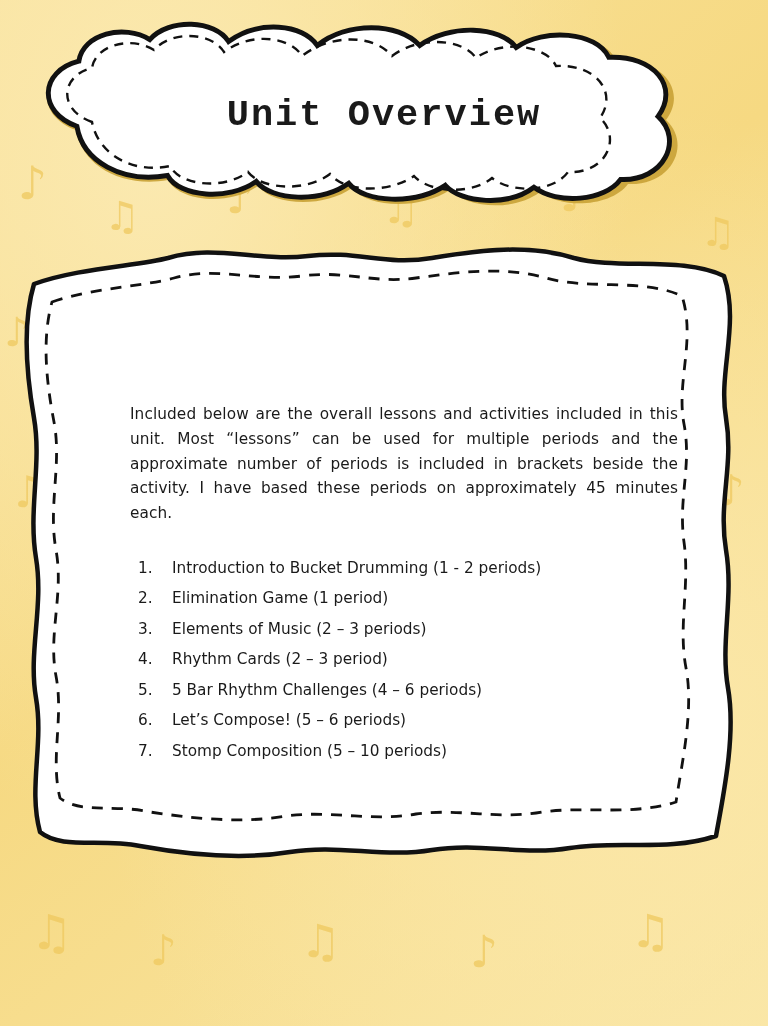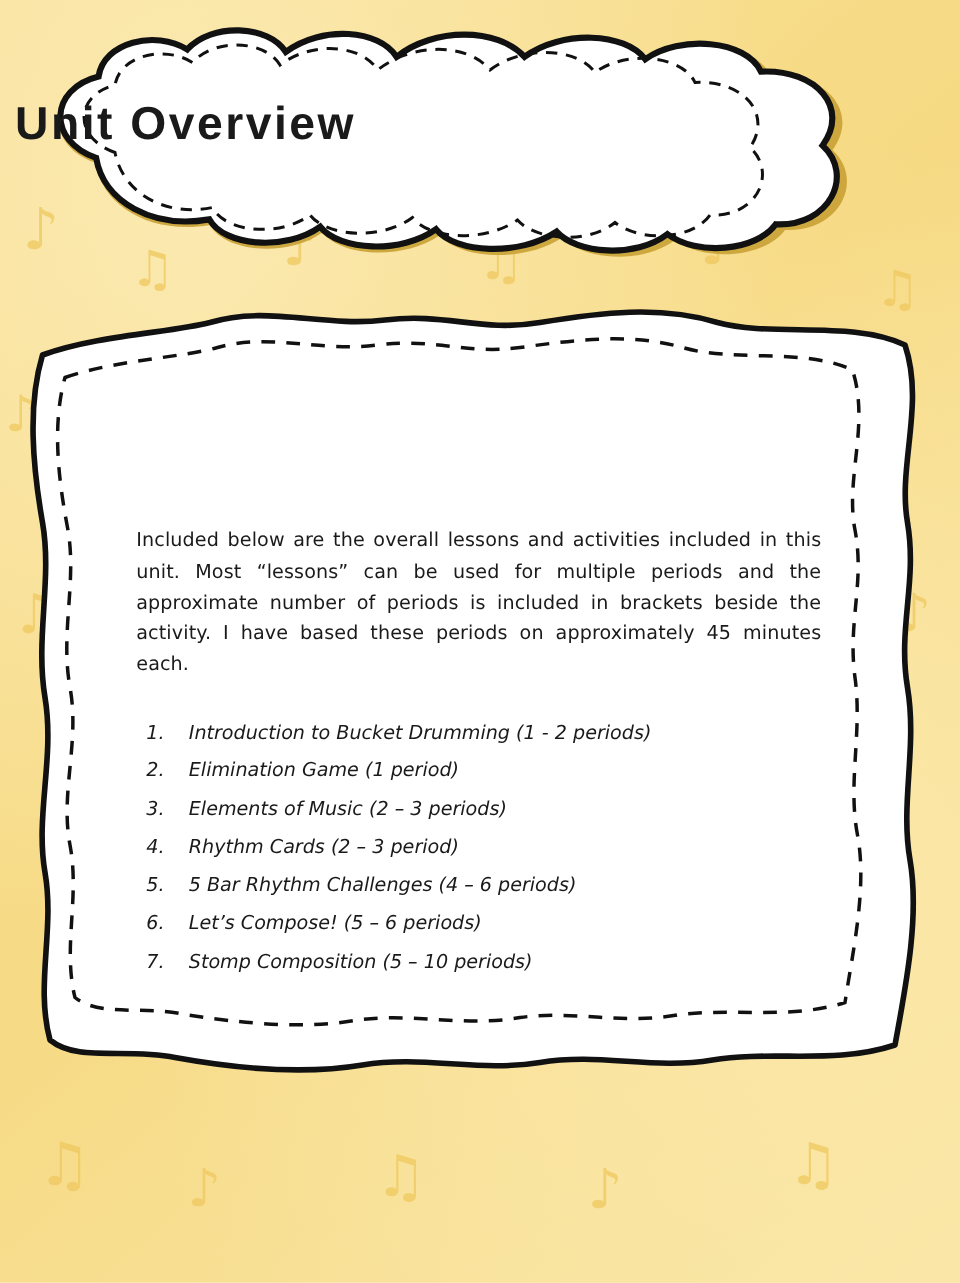--- a/index.html
+++ b/index.html
@@ -47,62 +47,61 @@
     top: 14px;
     width: 744px;
     height: 192px;
   }
   .cloud-svg { display: block; width: 100%; height: 100%; }
 
   .cloud-title {
     position: absolute;
     left: 0;
     right: 0;
-    top: 64px;
-    font-family: Liberation Sans, sans-serif;
+    top: 80px;
+    text-align: center;
+    font-family: Liberation Mono, monospace;
     font-size: 37px;
     font-weight: bold;
     letter-spacing: 2px;
     color: #1a1a1a;
   }
 
   
   .frame-wrap {
     position: absolute;
     left: 18px;
     top: 232px;
     width: 732px;
     height: 650px;
   }
   .frame-svg { display:block; width: 100%; height: 100%; }
 
   .frame-content {
     position: absolute;
-    left: 91px;
+    left: 112px;
     top: 170px;
     width: 548px;
     color: #1a1a1a;
-    margin-top: 18px;
   }
 
   .intro {
     font-family: "DejaVu Sans", sans-serif;
     font-size: 15.3px;
     line-height: 1.62;
     text-align: justify;
     margin: 0 0 30px 0;
     letter-spacing: .1px;
   }
 
   ol.lessons {
     margin: 0;
     padding: 0 0 0 34px;
     list-style: none;
     counter-reset: item;
-    font-style: italic;
   }
   ol.lessons li {
     position: relative;
     font-size: 15.3px;
     line-height: 1.6;
     margin: 0 0 6px 0;
     padding-left: 8px;
     counter-increment: item;
   }
   ol.lessons li::before {

